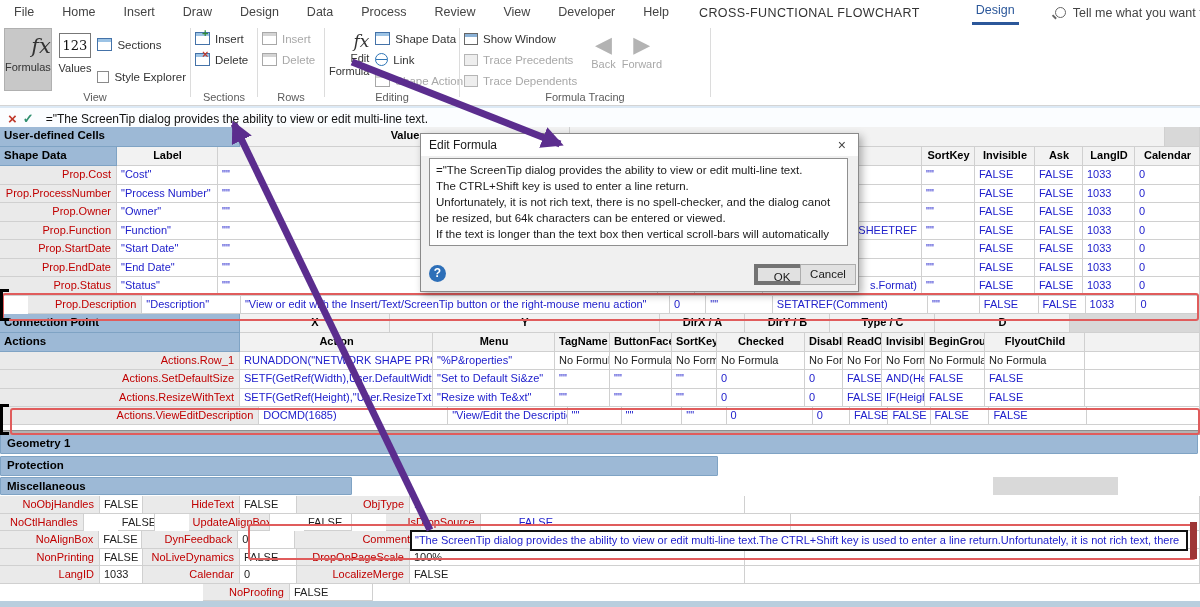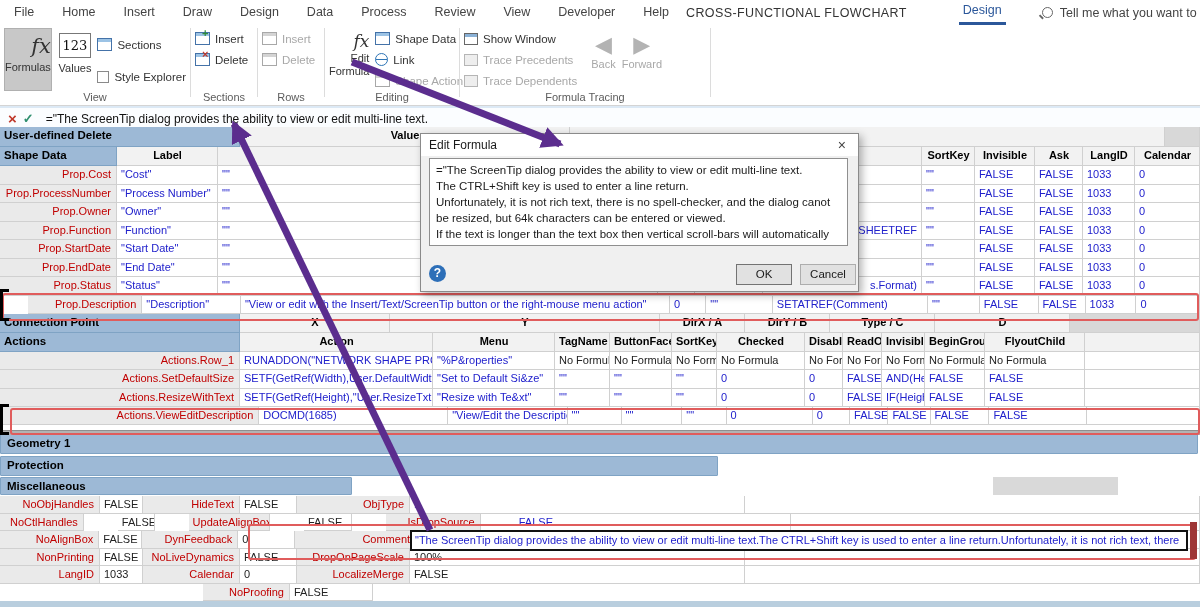--- a/index.html
+++ b/index.html
@@ -2,21 +2,21 @@
 <html><head>
 <meta charset="utf-8">
 <style>
   html,body{margin:0;padding:0}
   body{width:1200px;height:607px;position:relative;overflow:hidden;background:#fff;
        font-family:"Liberation Sans",sans-serif;font-size:12px;color:#222}
   
   #ribbon{position:absolute;top:0;left:0;width:1200px;height:105px;background:#fff;border-bottom:1px solid #d4d4d4}
   #tabrow{position:absolute;top:0;left:0;width:1200px;height:25px;display:flex;align-items:center}
   .tab{padding:0 14px;font-size:12.5px;color:#444;height:25px;line-height:25px}
-  #doc-title{margin-left:3px;font-size:12.5px;color:#333;letter-spacing:.4px;white-space:nowrap}
+  #doc-title{margin-left:16px;font-size:12.5px;color:#333;letter-spacing:.4px;white-space:nowrap}
   #ctx-tab{margin-left:52px;color:#2b579a;font-size:12.5px;border-bottom:3px solid #2b579a;height:22px;line-height:21px;padding:0 4px}
   #tellme{margin-left:36px;display:flex;align-items:center;color:#444;font-size:12.5px;white-space:nowrap}
   .mag{display:inline-block;width:9px;height:9px;border:1.5px solid #666;border-radius:50%;position:relative;margin-right:7px}
   .mag::after{content:"";position:absolute;width:5px;height:1.5px;background:#666;transform:rotate(45deg);left:-4px;top:8px}
   #groups{position:absolute;top:25px;left:0;width:1200px;height:80px;display:flex}
   .group{display:flex;flex-direction:column;height:80px}
   .gbody{display:flex;flex:1;padding:3px 4px 0 4px}
   .glabel{height:14px;text-align:center;font-size:11px;color:#5c5c5c}
   .gsep{width:1px;background:#dcdcdc;margin:3px 0 8px 0}
   .bigbtn{width:48px;display:flex;flex-direction:column;align-items:flex-end;padding-top:2px}
@@ -69,21 +69,21 @@
   .graysep{position:absolute;left:0;top:430px;width:1200px;height:4px;background:#b3b3b3;border-top:1px solid #8f8f8f}
   
   #dialog{position:absolute;left:420px;top:133px;width:437px;height:157px;background:#f0f0f0;border:1px solid #8a8a8a;
           box-shadow:3px 3px 8px rgba(0,0,0,.3);z-index:5}
   #dlg-title{height:22px;background:#fff;display:flex;align-items:center;justify-content:space-between;padding:0 8px;font-size:12px;color:#1a1a1a}
   #dlg-close{font-size:14px;color:#444;padding:0 4px}
   #dlg-text{position:absolute;left:8px;top:24px;width:419px;height:88px;background:#fff;border:1px solid #8f8f8f;
             box-sizing:border-box;padding:3px 6px;font-size:11.5px;line-height:16px;color:#1a1a1a;overflow:hidden}
   .dlg-btn{position:absolute;top:130px;width:56px;height:21px;background:#e1e1e1;border:1px solid #adadad;
            font-size:11.5px;text-align:center;line-height:19px;color:#1a1a1a;box-sizing:border-box}
-  #btn-ok{left:315px;border:1px solid #737373}
+  #btn-ok{left:333px;border:4px solid #737373}
   #btn-cancel{left:379px}
   #dlg-help{position:absolute;left:8px;top:131px;width:17px;height:17px;border-radius:50%;background:#2d6fb8;color:#fff;
             font-weight:bold;font-size:12px;text-align:center;line-height:17px}
   #overlay-svg{position:absolute;left:0;top:0;z-index:6;pointer-events:none}
 </style>
 </head>
 <body>
 
 <div id="ribbon">
   <div id="tabrow">
@@ -221,21 +221,21 @@
 </div>
 
 <div id="fbar">
   <span class="x">×</span>
   <span class="ck">✓</span>
   <span class="ftext">="The ScreenTip dialog provides the ability to view or edit multi-line text.</span>
 </div>
 
 <div id="sheet">
     <div class="trow" style="height: 20px;">
-      <div class="cell csec" style="width: 240px;">User-defined Delete</div>
+      <div class="cell csec" style="width: 240px;">User-defined Cells</div>
       <div class="cell chead" style="width: 330px;">Value</div>
       <div class="cell chead" style="width: 595px;"></div>
       <div class="cell chead fdark" style="width: 35px;"></div>
     </div>
     <div class="trow" style="height: 19px;">
       <div class="cell csec" style="width: 117px;">Shape Data</div>
       <div class="cell chead" style="width: 101px;">Label</div>
       <div class="cell chead" style="width: 440px;"></div>
       <div class="cell chead" style="width: 37px;"></div>
       <div class="cell chead" style="width: 68px;"></div>

